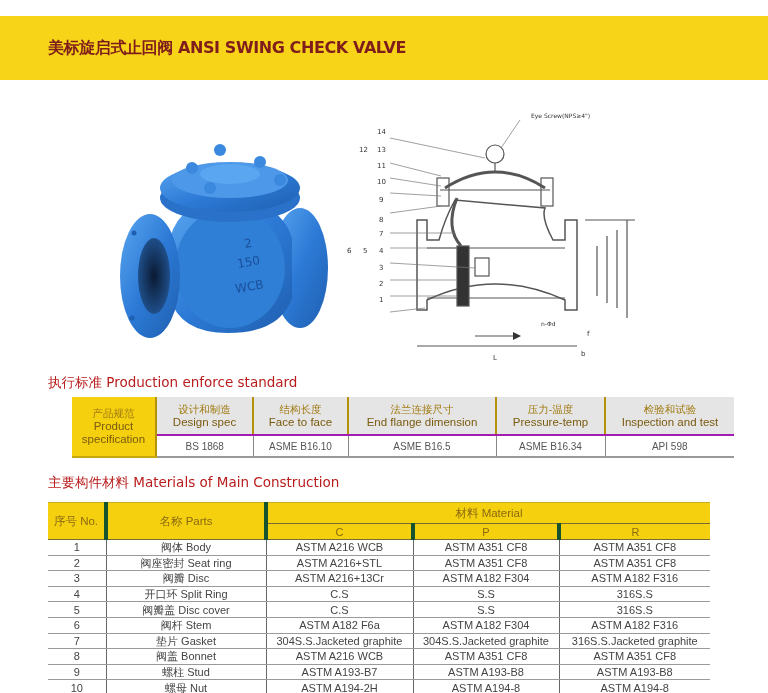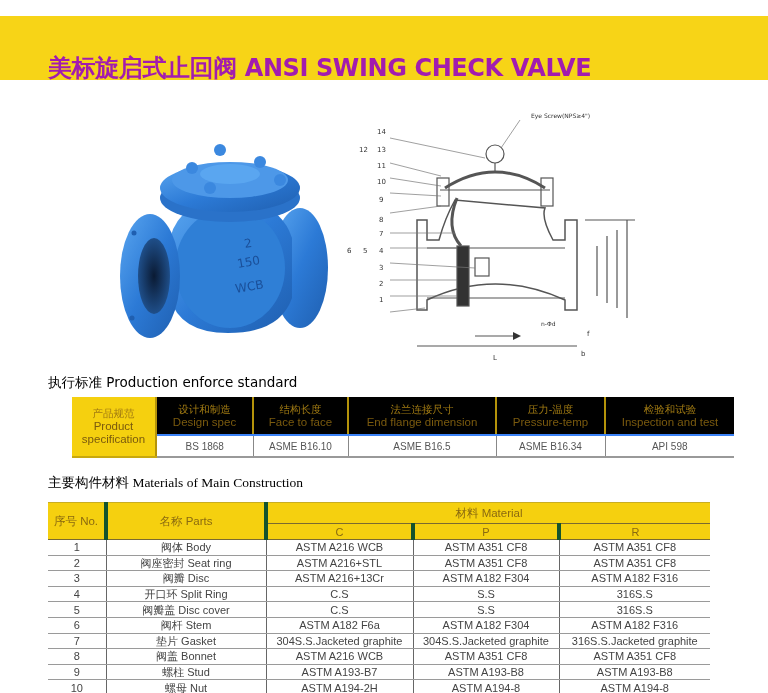--- a/index.html
+++ b/index.html
@@ -4,41 +4,41 @@
 <style>
   * { box-sizing: border-box; margin: 0; padding: 0; }
   html, body { width: 768px; height: 693px; overflow: hidden; background: #ffffff; }
   body { position: relative; font-family: "Liberation Sans", "DejaVu Sans", sans-serif; color: #333; }
 
   .banner {
     position: absolute; left: 0; top: 16px; width: 768px; height: 64px;
     background: #f7d417;
   }
   .banner-title {
-    position: absolute; left: 48px; top: 36px;
-    font-family: "DejaVu Sans", sans-serif; font-weight: bold; font-size: 24px;
-    color: #a21caf; letter-spacing: -0.4px;
+    position: absolute; left: 48px; top: 22px;
+    font-family: "DejaVu Sans", sans-serif; font-weight: bold; font-size: 16px;
+    color: #7f1d1d; letter-spacing: -0.4px;
   }
 
   .photo { position: absolute; left: 110px; top: 128px; width: 225px; height: 225px; }
   .drawing { position: absolute; left: 345px; top: 108px; width: 290px; height: 258px; }
 
   .section-title {
     position: absolute; left: 48px;
-    font-family: "DejaVu Sans", sans-serif; font-size: 13.5px; color: #000000;
+    font-family: "DejaVu Sans", sans-serif; font-size: 13.5px; color: #b91c1c;
   }
 
   table { border-collapse: collapse; position: absolute; left: 48px; width: 662px; table-layout: fixed; }
   td, th { text-align: center; vertical-align: middle; font-weight: normal; }
 
   
   .t1 { top: 397px; margin-left: 24px; }
   .t1 th {
-    background: #000000; color: #8a6a10; font-size: 11.5px; line-height: 13px;
-    border-right: 2px solid #b4930a; height: 38px; border-bottom: 2px solid #3b82f6;
+    background: #e5e5e5; color: #8a6a10; font-size: 11.5px; line-height: 13px;
+    border-right: 2px solid #b4930a; height: 38px; border-bottom: 2px solid #a21caf;
   }
   .t1 th:last-child { border-right: none; }
   .t1 th .cn { display: block; font-size: 10.5px; color: #a07a12; }
   .t1 th .en { display: block; color: #7a5a0e; }
   .t1 td {
     background: #fff; color: #555; font-size: 10px; height: 22px;
     border-right: 1px solid #888; border-bottom: 2px solid #999;
   }
   .t1 td:last-child { border-right: none; }
   .t1 .corner { background: #f5d00f; border-right: 2px solid #b4930a; border-bottom: 2px solid #c8a80e; }
@@ -211,21 +211,21 @@
   <tr>
     <td>BS 1868</td>
     <td>ASME B16.10</td>
     <td>ASME B16.5</td>
     <td>ASME B16.34</td>
     <td>API 598</td>
   </tr>
 </tbody>
   </table>
 
-<div class="section-title" style="top:474px;font-family:Liberation Serif, serif;">主要构件材料 Materials of Main Construction</div>
+<div class="section-title" style="top:474px;">主要构件材料 Materials of Main Construction</div>
 
 <table class="t2">
   <colgroup>
     <col style="width:58px">
       <col style="width:160px">
       <col style="width:147px">
       <col style="width:146px">
       <col style="width:151px">
   </colgroup>
   <thead>

